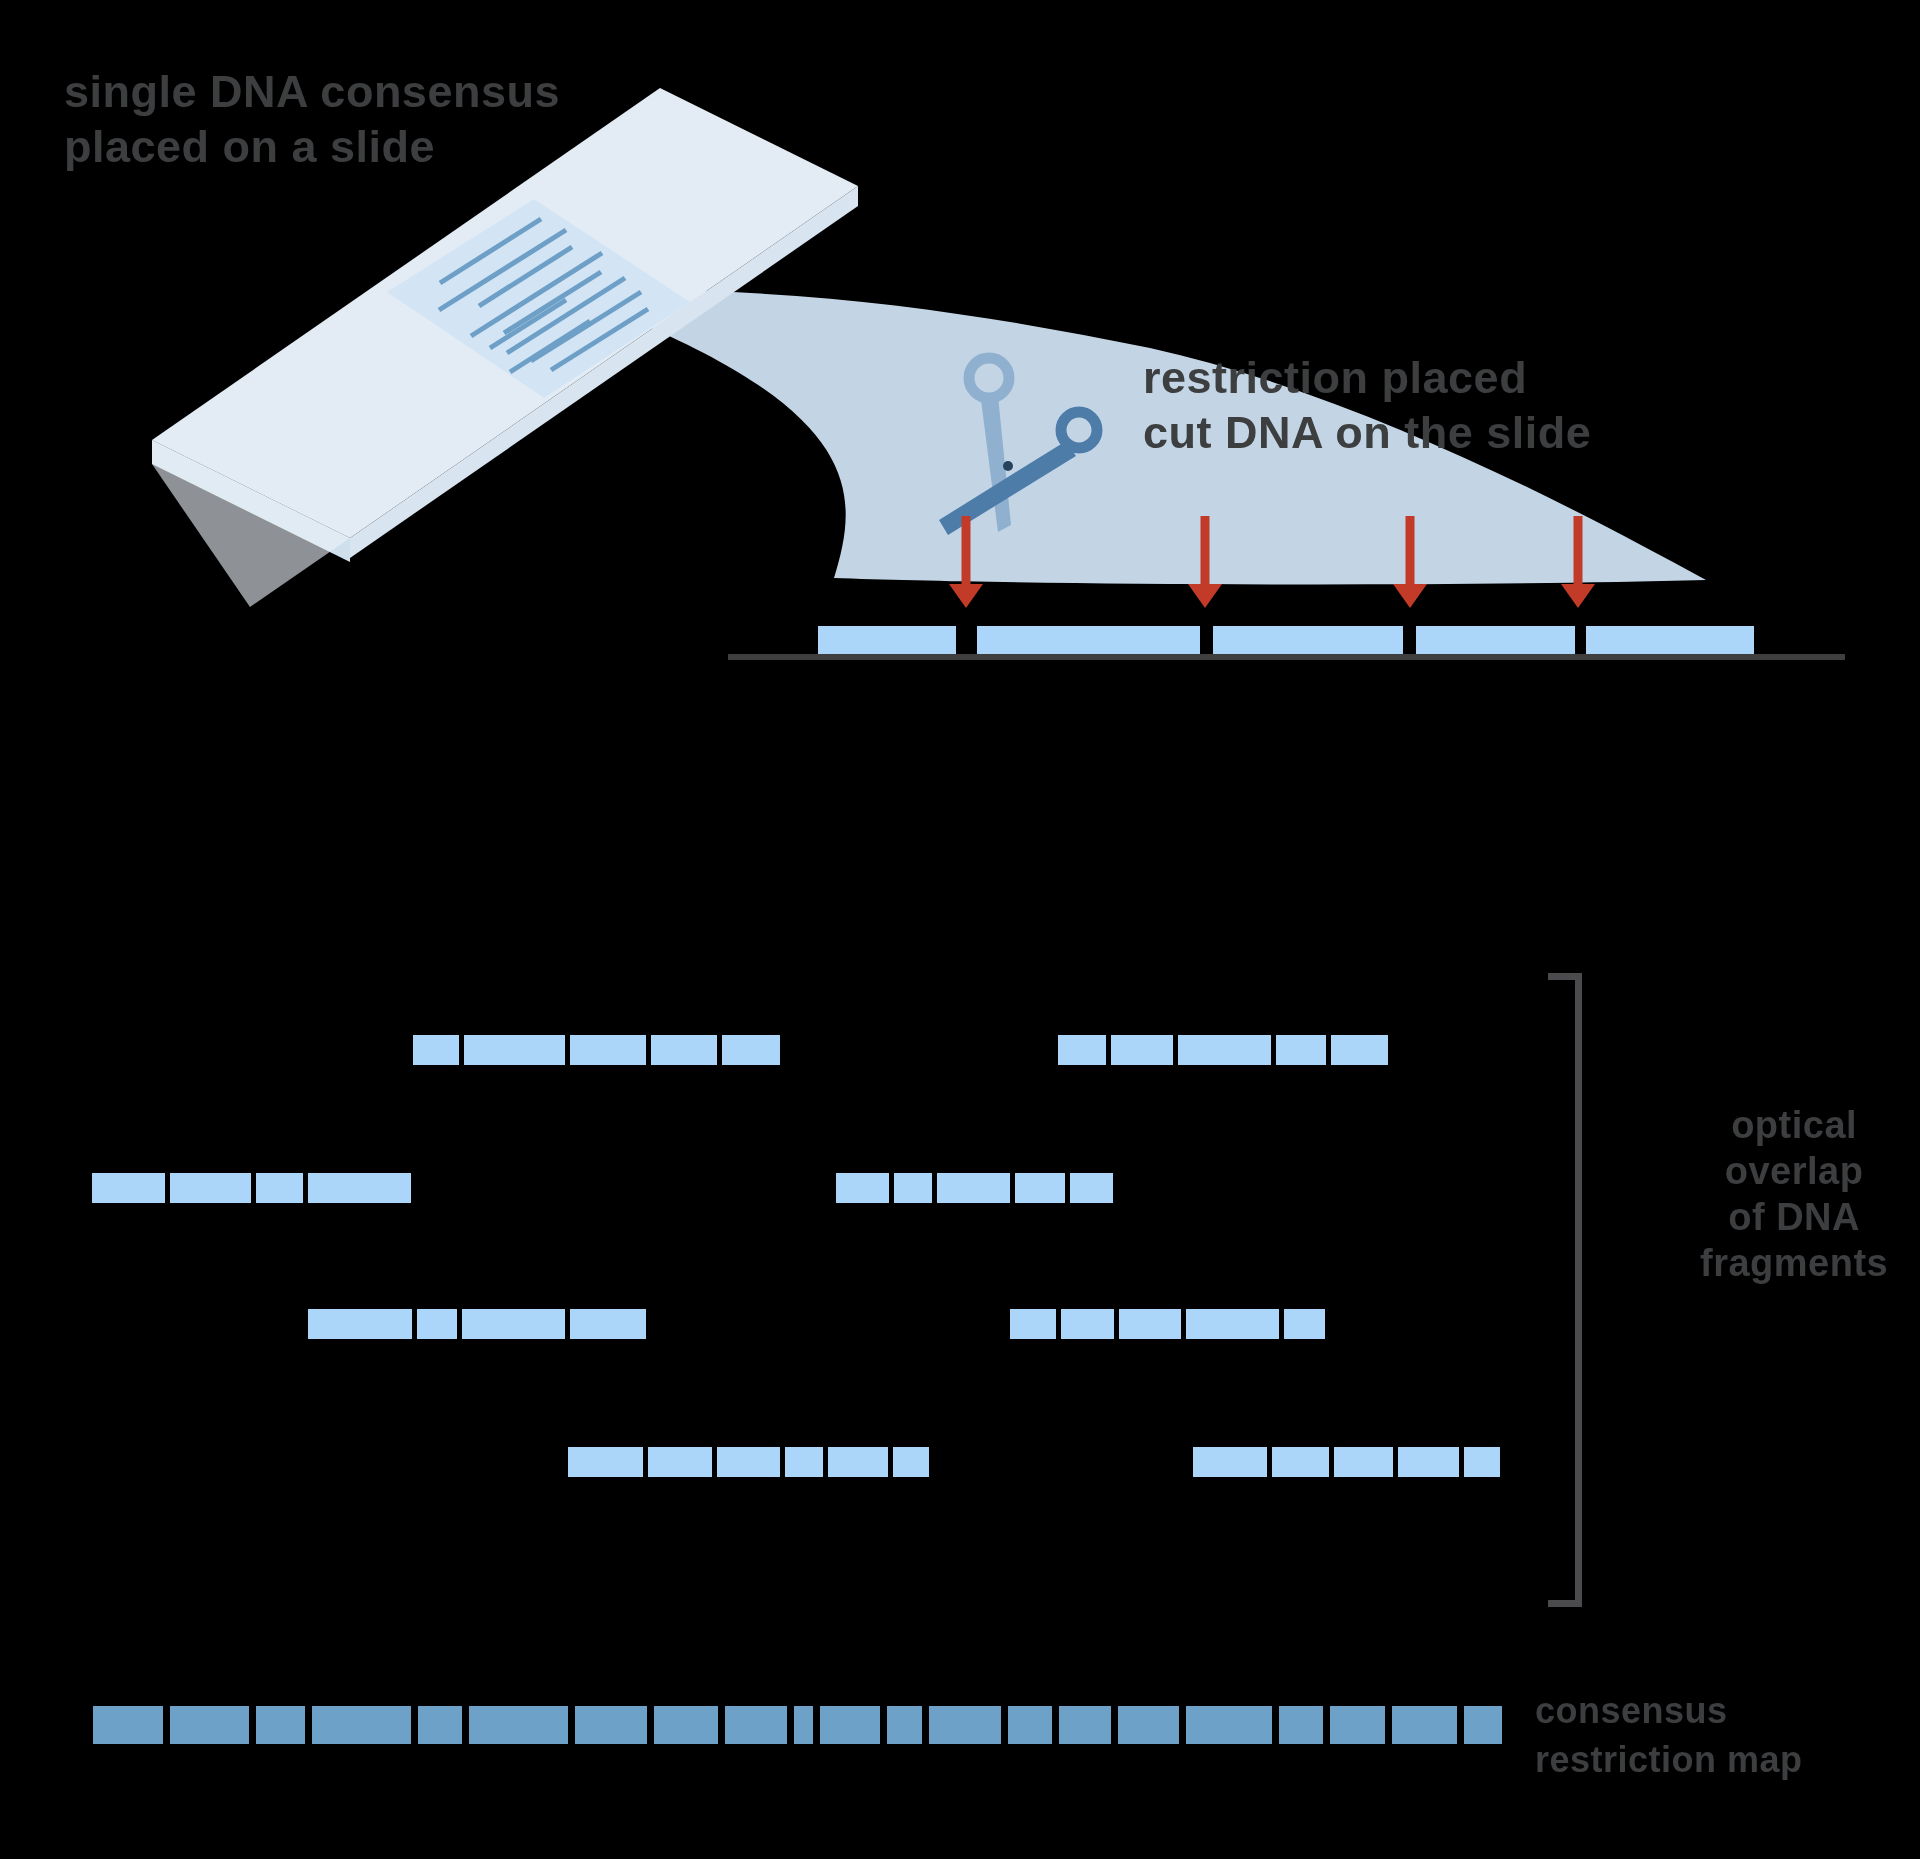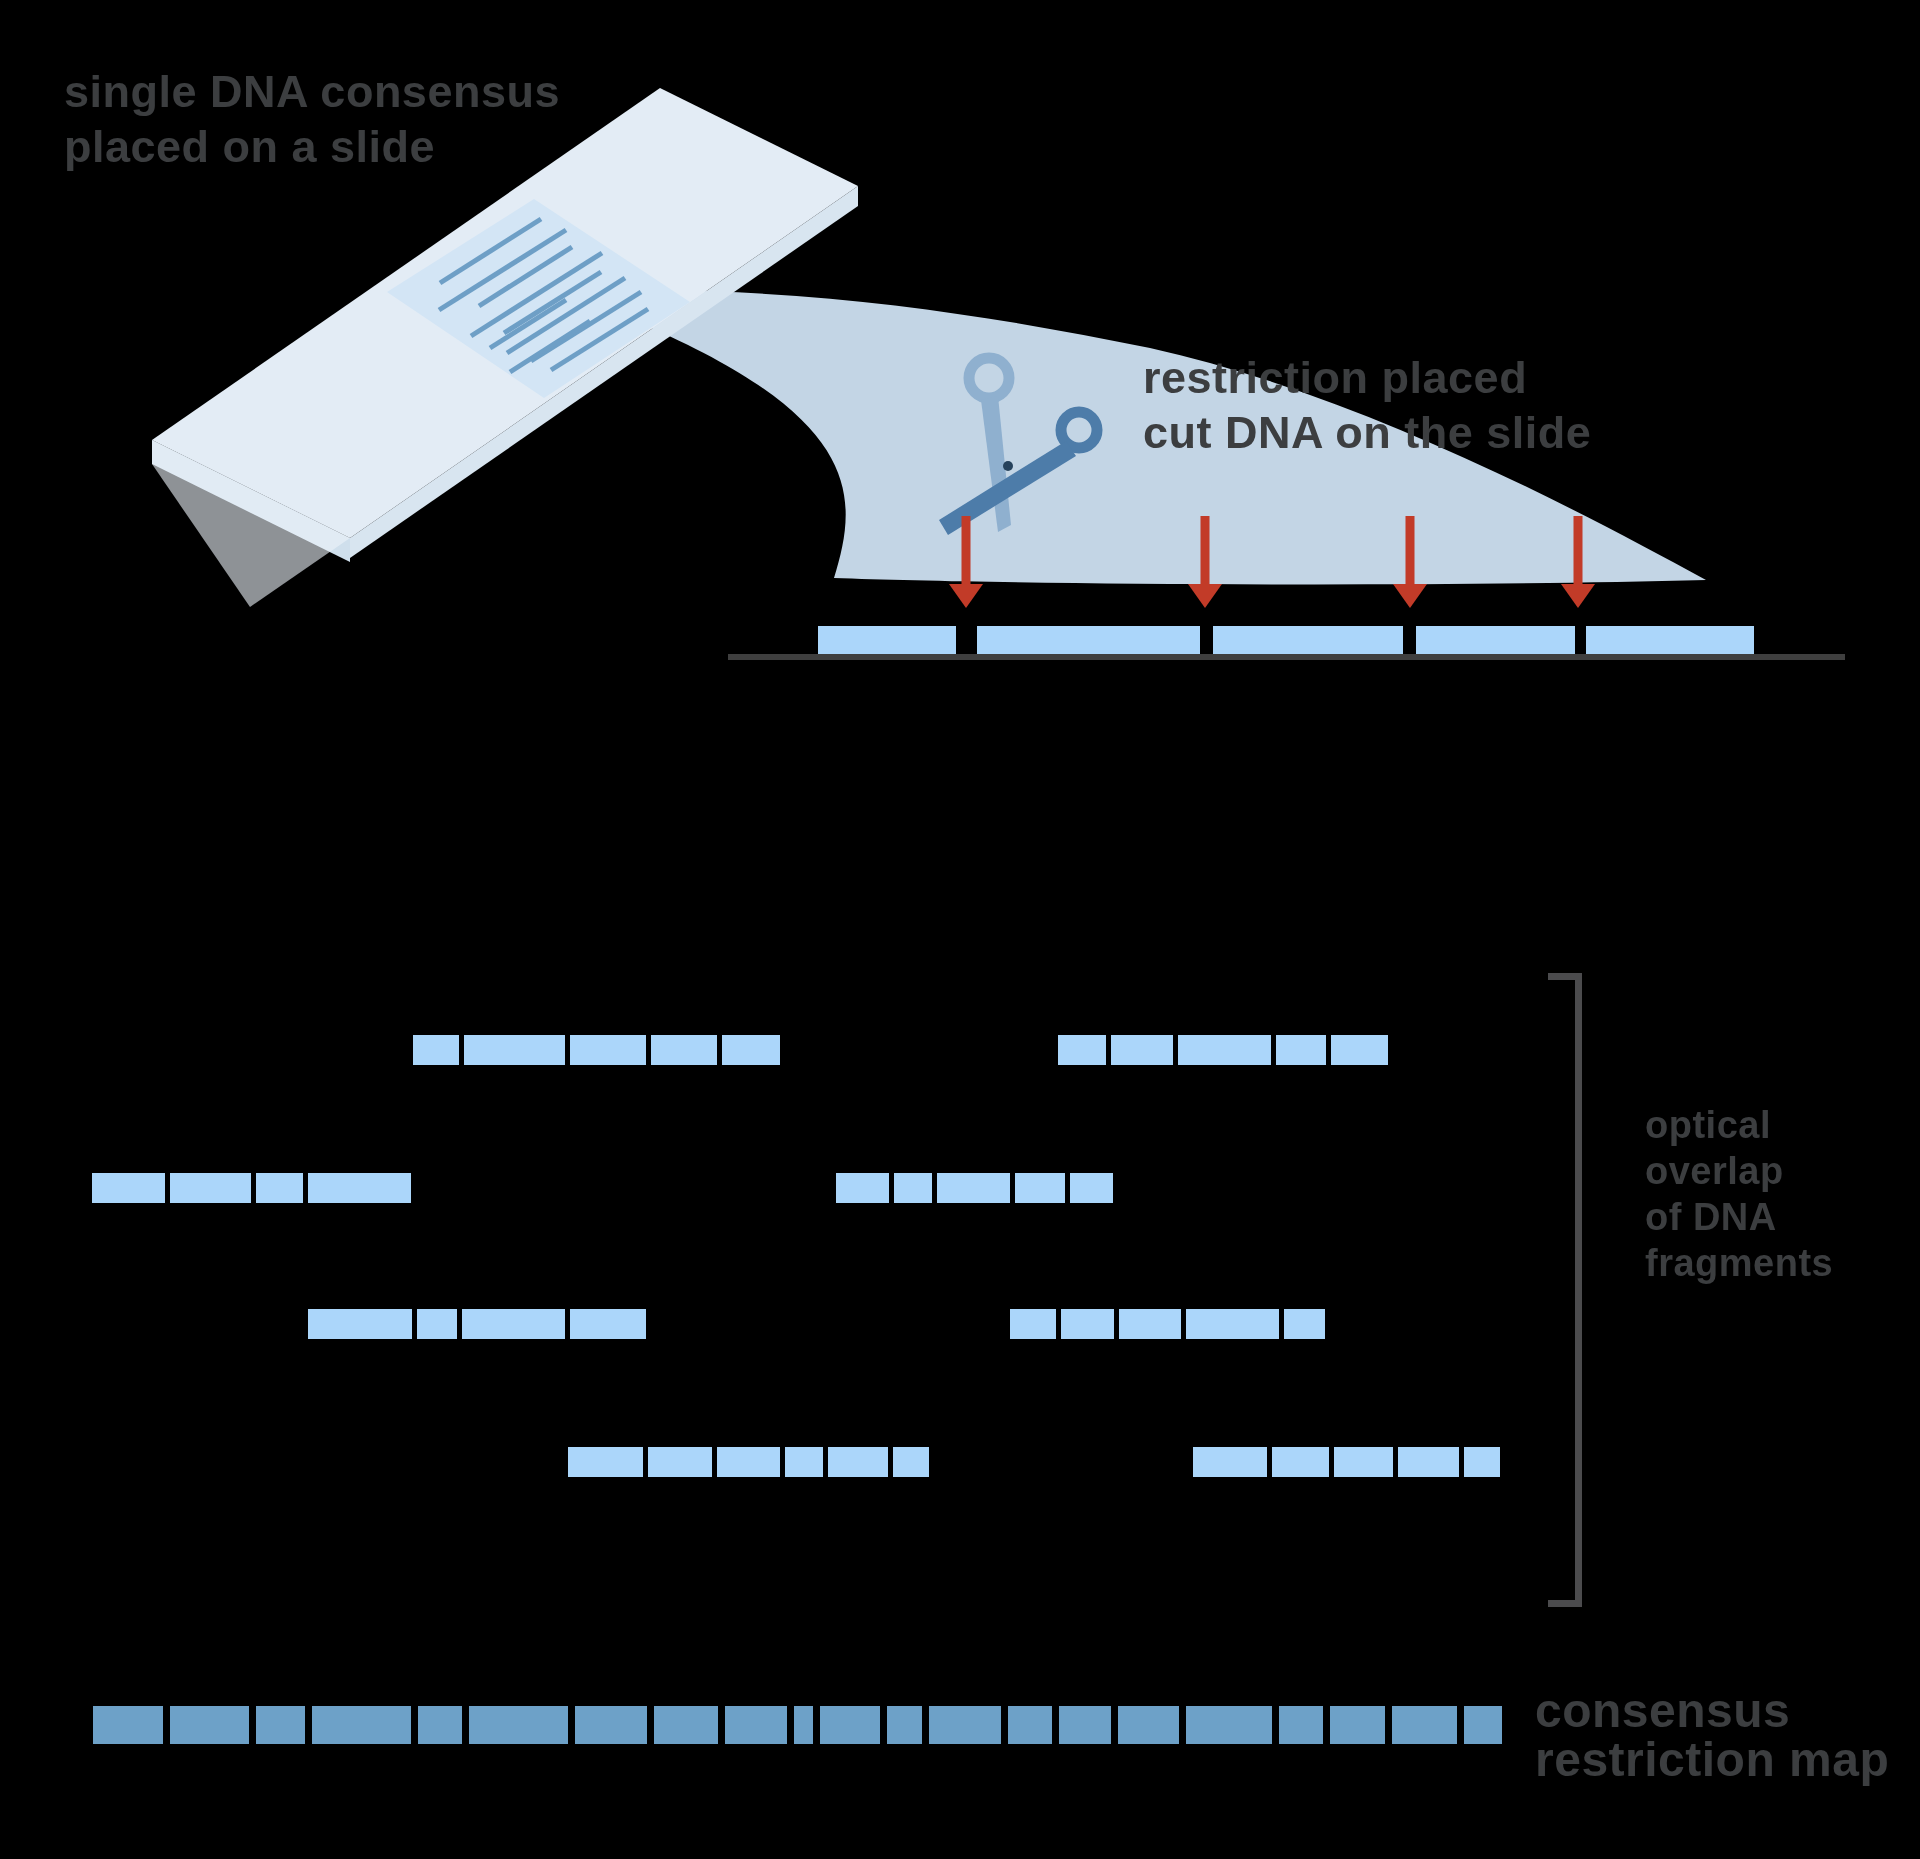--- a/index.html
+++ b/index.html
@@ -7,22 +7,22 @@
     position:relative;width:1920px;height:1859px;background:var(--background,#000);
     font-family:"Liberation Sans","DejaVu Sans",sans-serif;overflow:hidden;
   }
   #illustration{position:absolute;left:0;top:0;width:1920px;height:1859px;pointer-events:none;}
   .label{
     position:absolute;color:var(--text,#3c3e40);font-weight:700;
     white-space:pre-line;letter-spacing:.5px;
   }
   .label-slide{left:64px;top:64px;font-size:45px;line-height:55px;}
   .label-enzymes{left:1143px;top:350px;font-size:45px;line-height:55px;}
-  .label-overlap{left:1645px;top:1102px;font-size:38px;line-height:46px;}
-  .label-consensus{left:1535px;top:1686px;font-size:48px;line-height:49px;}
+  .label-overlap{left:1700px;top:1102px;font-size:38px;line-height:46px;text-align:center;}
+  .label-consensus{left:1535px;top:1686px;font-size:36px;line-height:49px;}
   .seg-abs{position:absolute;background:var(--fragment);}
   .frag-group{position:absolute;display:flex;}
   .frag-group .seg{background:var(--fragment);flex:0 0 auto;}
   .consensus-group{position:absolute;display:flex;}
   .consensus-group .seg{background:var(--consensus);flex:0 0 auto;}
   .arrow{position:absolute;}
   .arrow .shaft{position:absolute;left:50%;transform:translateX(-50%);background:var(--arrow);}
   .arrow .head{position:absolute;left:50%;transform:translateX(-50%);width:0;height:0;
     border-left:17px solid transparent;border-right:17px solid transparent;
     border-top:24px solid var(--arrow);}

